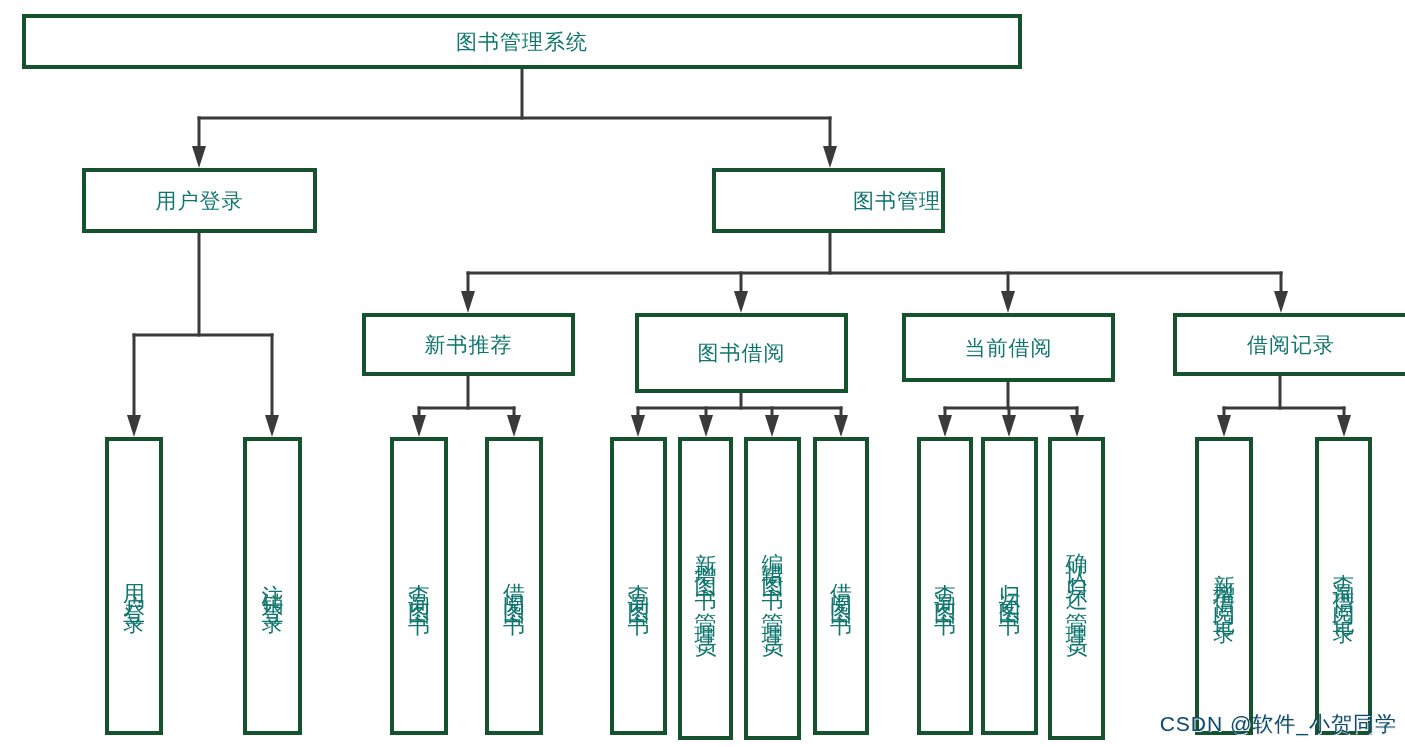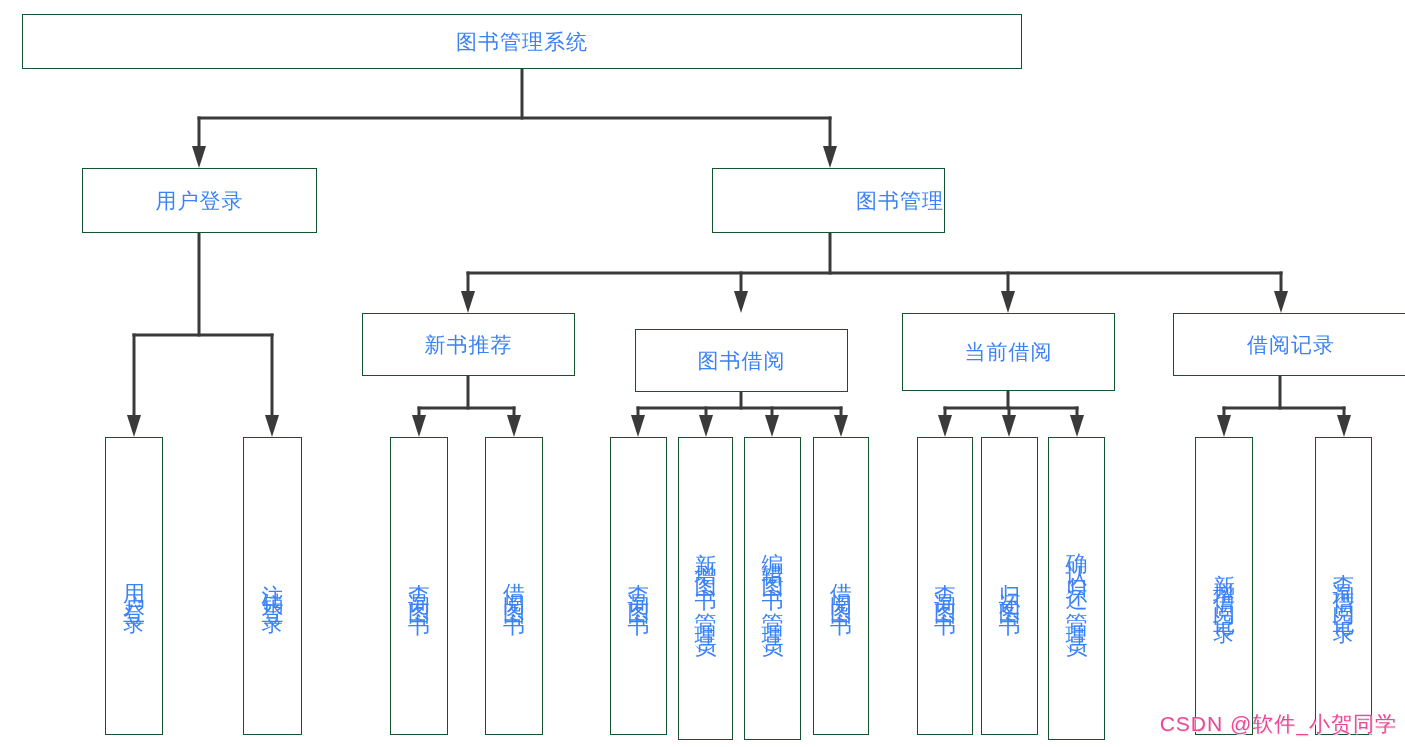--- a/index.html
+++ b/index.html
@@ -14,45 +14,45 @@
   .connectors {
     position: absolute;
     left: 0; top: 0;
     width: 1405px; height: 747px;
     pointer-events: none;
   }
   .node {
     position: absolute;
     box-sizing: border-box;
     background: #ffffff;
-    border: 1px solid #14532d;
+    border: 4px solid #14532d;
     display: flex;
     align-items: center;
     justify-content: center;
-    color: #3b82f6;
+    color: #0f766e;
   }
   .node.h .label {
     font-size: 21px;
     letter-spacing: 1px;
     white-space: nowrap;
   }
   .node.v .label {
     writing-mode: vertical-rl;
     text-orientation: mixed;
     font-size: 22px;
     letter-spacing: 10px;
     line-height: 1;
   }
   .node.v.ls8 .label { letter-spacing: 12px; }
   .watermark {
     position: absolute;
     right: 8px;
     top: 710px;
     font-size: 21px;
-    color: #ec4899;
+    color: #0c4a6e;
     letter-spacing: 1px;
     white-space: nowrap;
     text-shadow: 1px 1px 0 #e8e8e8;
   }
 </style>
 </head>
 <body>
 
 <div class="canvas">
 
@@ -129,24 +129,24 @@
   <div class="node h" style="left:82px; top:168px; width:235px; height:65px;">
     <span class="label">用户登录</span>
   </div>
   <div class="node h" style="left:712px; top:168px; width:233px; height:65px;justify-content:flex-end;">
     <span class="label">图书管理</span>
   </div>
 
   <div class="node h" style="left:362px; top:313px; width:213px; height:63px;text-align:center;">
     <span class="label">新书推荐</span>
   </div>
-  <div class="node h" style="left:635px; top:313px; width:213px; height:63px;margin-top:16px;">
+  <div class="node h" style="left:635px; top:313px; width:213px; height:80px;">
     <span class="label">图书借阅</span>
   </div>
-  <div class="node h" style="left:902px; top:313px; width:213px; height:78px;">
+  <div class="node h" style="left:902px; top:313px; width:213px; height:69px;">
     <span class="label">当前借阅</span>
   </div>
   <div class="node h" style="left:1173px; top:313px; width:236px; height:63px;">
     <span class="label">借阅记录</span>
   </div>
 
   <div class="node v" style="left:105px; top:437px; width:58px; height:298px;">
     <span class="label">用户登录</span>
   </div>
   <div class="node v" style="left:243px; top:437px; width:59px; height:298px;">

